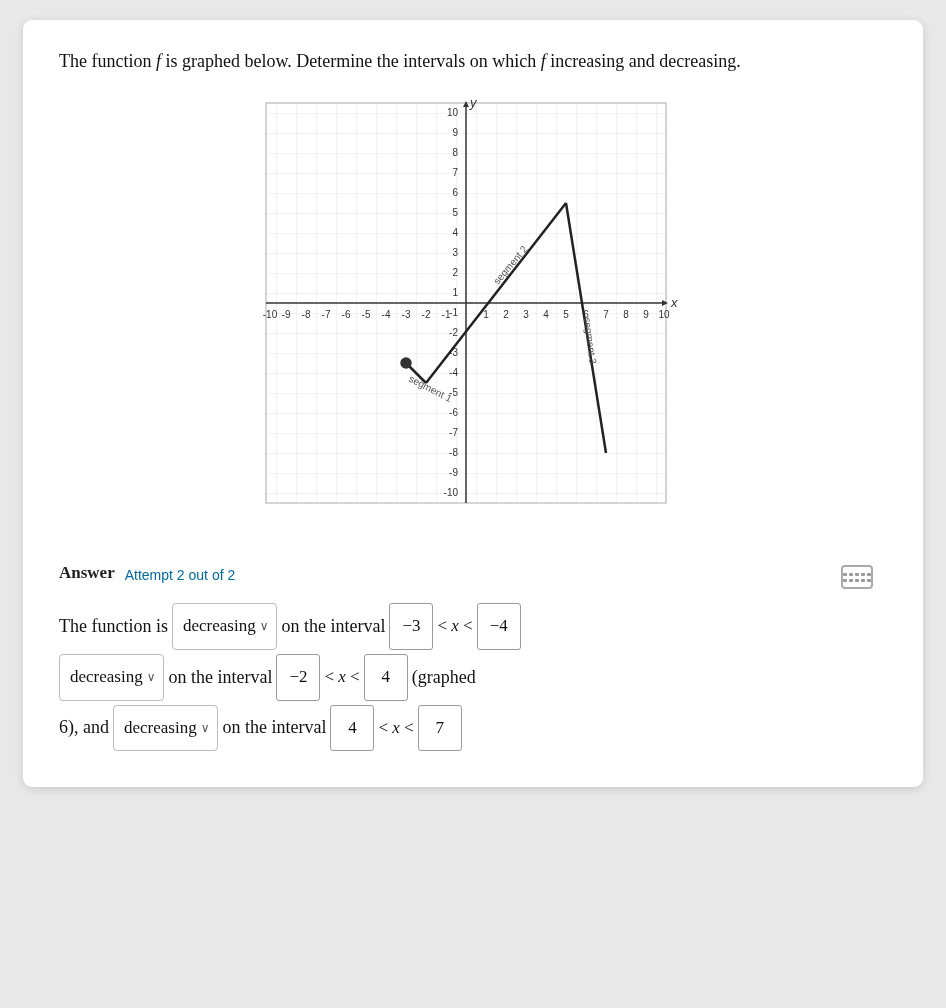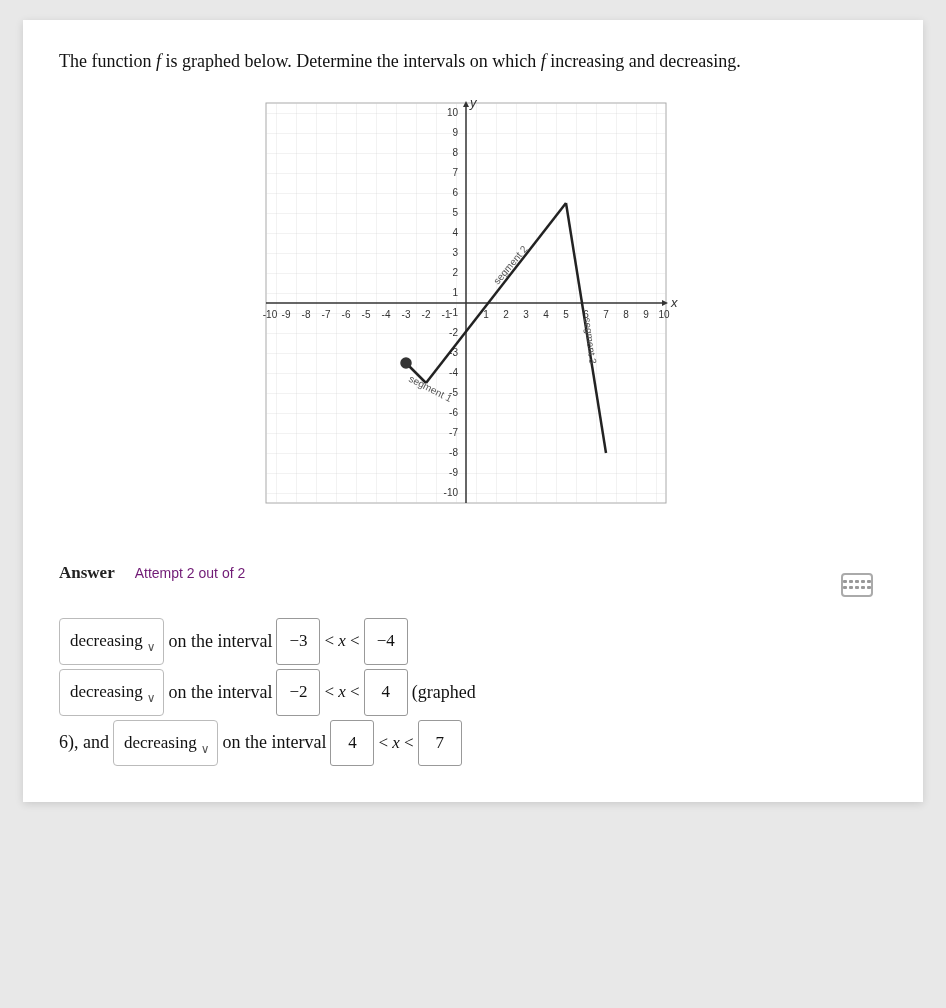--- a/index.html
+++ b/index.html
@@ -8,21 +8,21 @@
       font-family: Georgia, 'Times New Roman', serif;
       width: 946px;
       min-height: 1008px;
       display: flex;
       align-items: flex-start;
       justify-content: center;
       padding: 20px;
     }
     .card {
       background: #fff;
-      border-radius: 0;
+      border-radius: 9px;
       padding: 28px 50px 32px 36px;
       width: 900px;
       box-shadow: 0 2px 8px rgba(0,0,0,0.13);
     }
     .problem-text {
       font-size: 18px;
       line-height: 1.5;
       color: #111;
       margin-bottom: 18px;
     }
@@ -32,43 +32,43 @@
     .graph-area {
       display: flex;
       justify-content: center;
       margin-bottom: 30px;
     }
 
     
     .answer-header {
       font-size: 16px;
       color: #222;
-      margin-bottom: 23px;
-      display: flex;
-      align-items: center;
-      gap: 20px;
+      margin-bottom: 8px;
+      display: flex;
+      align-items: flex-end;
+      gap: 10px;
     }
     .answer-label { font-weight: bold; font-size: 17px; }
-    .attempt-label { font-size: 14px; color: #701a75; font-family: Arial, sans-serif; }
+    .attempt-label { font-size: 14px; color: #0369a1; font-family: Arial, sans-serif; }
 
     .answer-lines {
       font-size: 18px;
       line-height: 2.4;
       color: #111;
     }
     .answer-line {
       display: flex;
       align-items: center;
       flex-wrap: wrap;
       gap: 4px;
       margin-bottom: 4px;
     }
     .dropdown-box {
       display: inline-flex;
-      align-items: flex-end;
+      align-items: center;
       border: 1px solid #bbb;
       border-radius: 4px;
       padding: 2px 8px 2px 10px;
       font-size: 17px;
       background: #fff;
       cursor: pointer;
       gap: 4px;
       font-family: Georgia, serif;
     }
     .dropdown-box .arrow { font-size: 12px; color: #555; }
@@ -228,20 +228,21 @@
         <div class="key"></div>
         <div class="key"></div>
         <div class="key"></div>
       </div>
     </div>
   </div>
 
   <div class="answer-lines">
 
     <div class="answer-line">
+      <span>The function is</span>
       <div class="dropdown-box">
         <span>decreasing</span>
         <span class="arrow">∨</span>
       </div>
       <span>on the interval</span>
       <div class="input-box">
         <span>−3</span>
       </div>
       <span class="math-sym">&lt; <em>x</em> &lt;</span>
       <div class="input-box">

